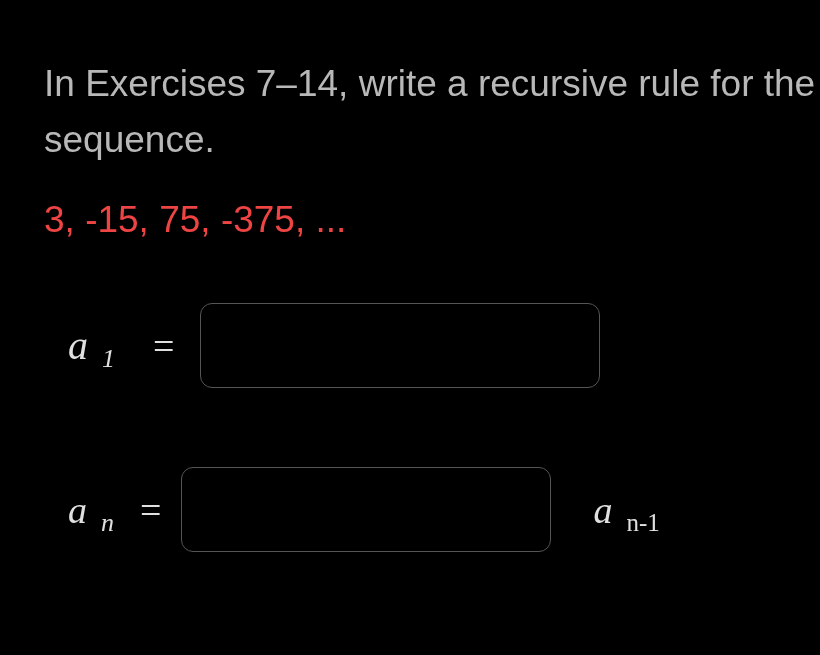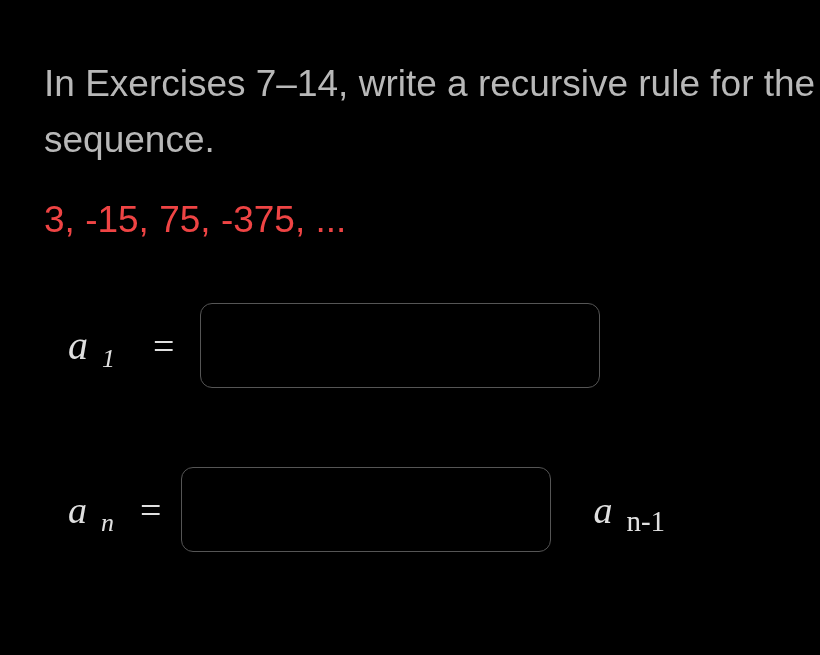--- a/index.html
+++ b/index.html
@@ -72,21 +72,21 @@
     .trailing {
       font-family: Georgia, "Times New Roman", serif;
       font-style: italic;
       font-size: 38px;
       color: #e0e0e0;
       margin-left: 18px;
       display: inline-flex;
       align-items: baseline;
     }
     .trailing .sub {
-      font-size: 29px;
+      font-size: 25px;
       position: relative;
       top: 8px;
       margin-left: 2px;
       font-style: normal;
     }
     .row2 .math-label {
       font-size: 38px;
     }
     .row2 .equals {
       margin: 0 8px 0 2px;

